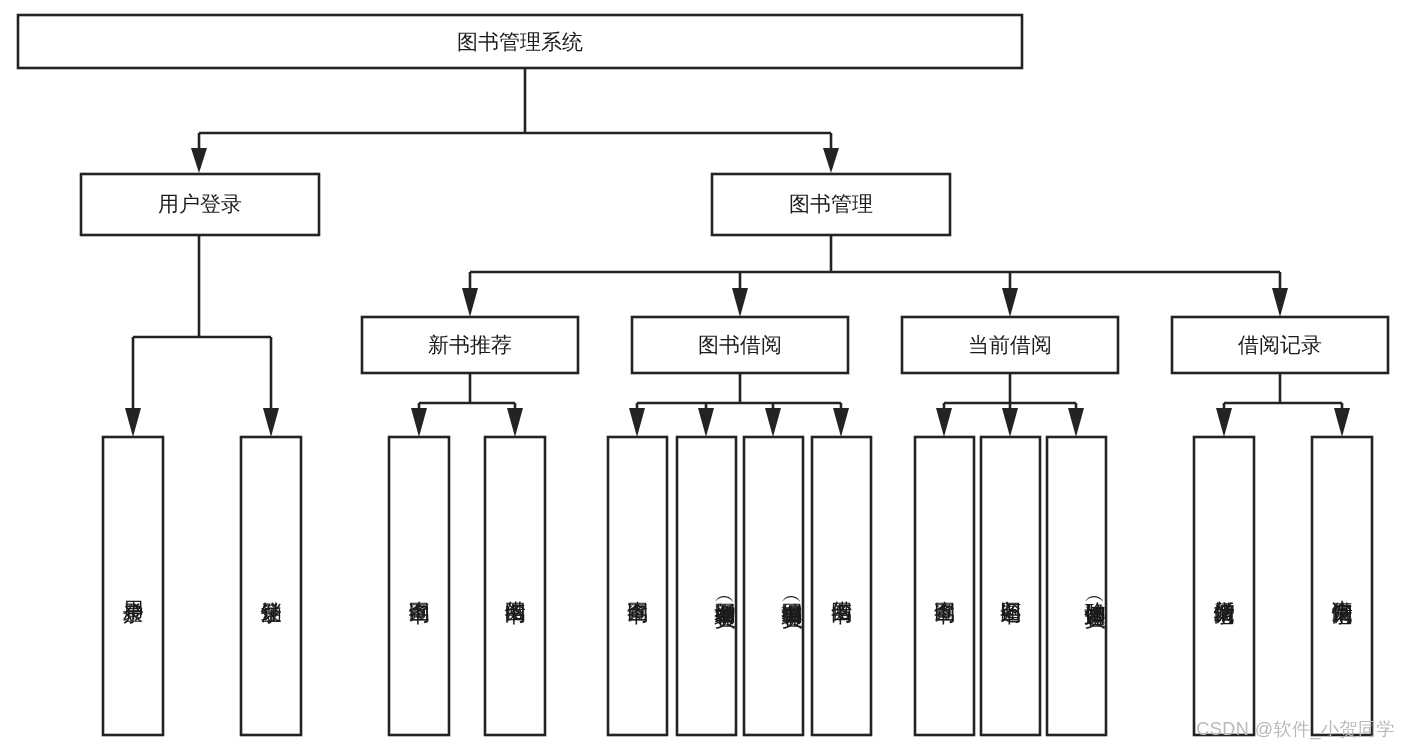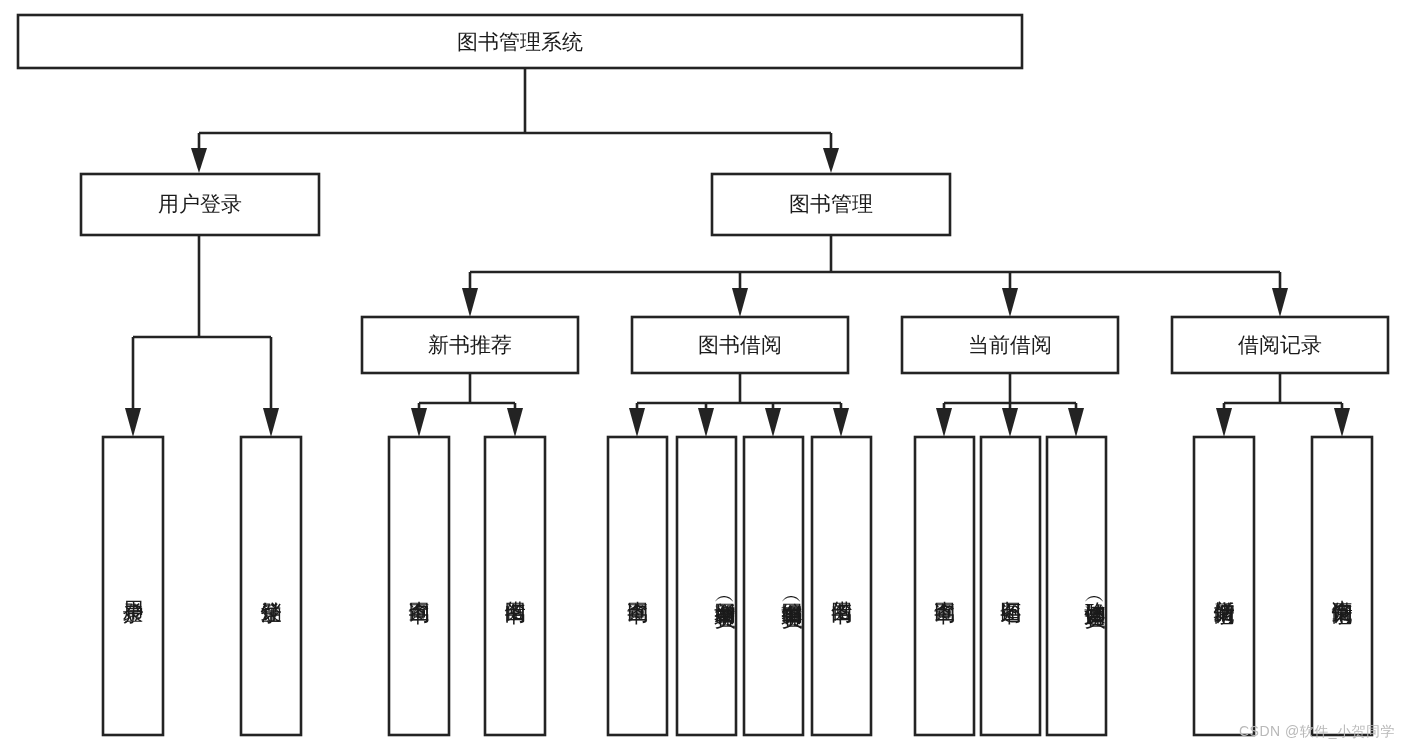--- a/index.html
+++ b/index.html
@@ -68,21 +68,21 @@
     letter-spacing: 1px;
     text-align: center;
     white-space: nowrap;
     pointer-events: none;
   }
   .watermark {
     position: absolute;
     right: 10px;
     bottom: 6px;
     font-family: "Liberation Sans", "DejaVu Sans", sans-serif;
-    font-size: 14px;
+    font-size: 18px;
     color: #b9b9b9;
     letter-spacing: 0.5px;
     white-space: nowrap;
   }
 </style>
 </head>
 <body>
 
 <div id="diagram-root">
 

